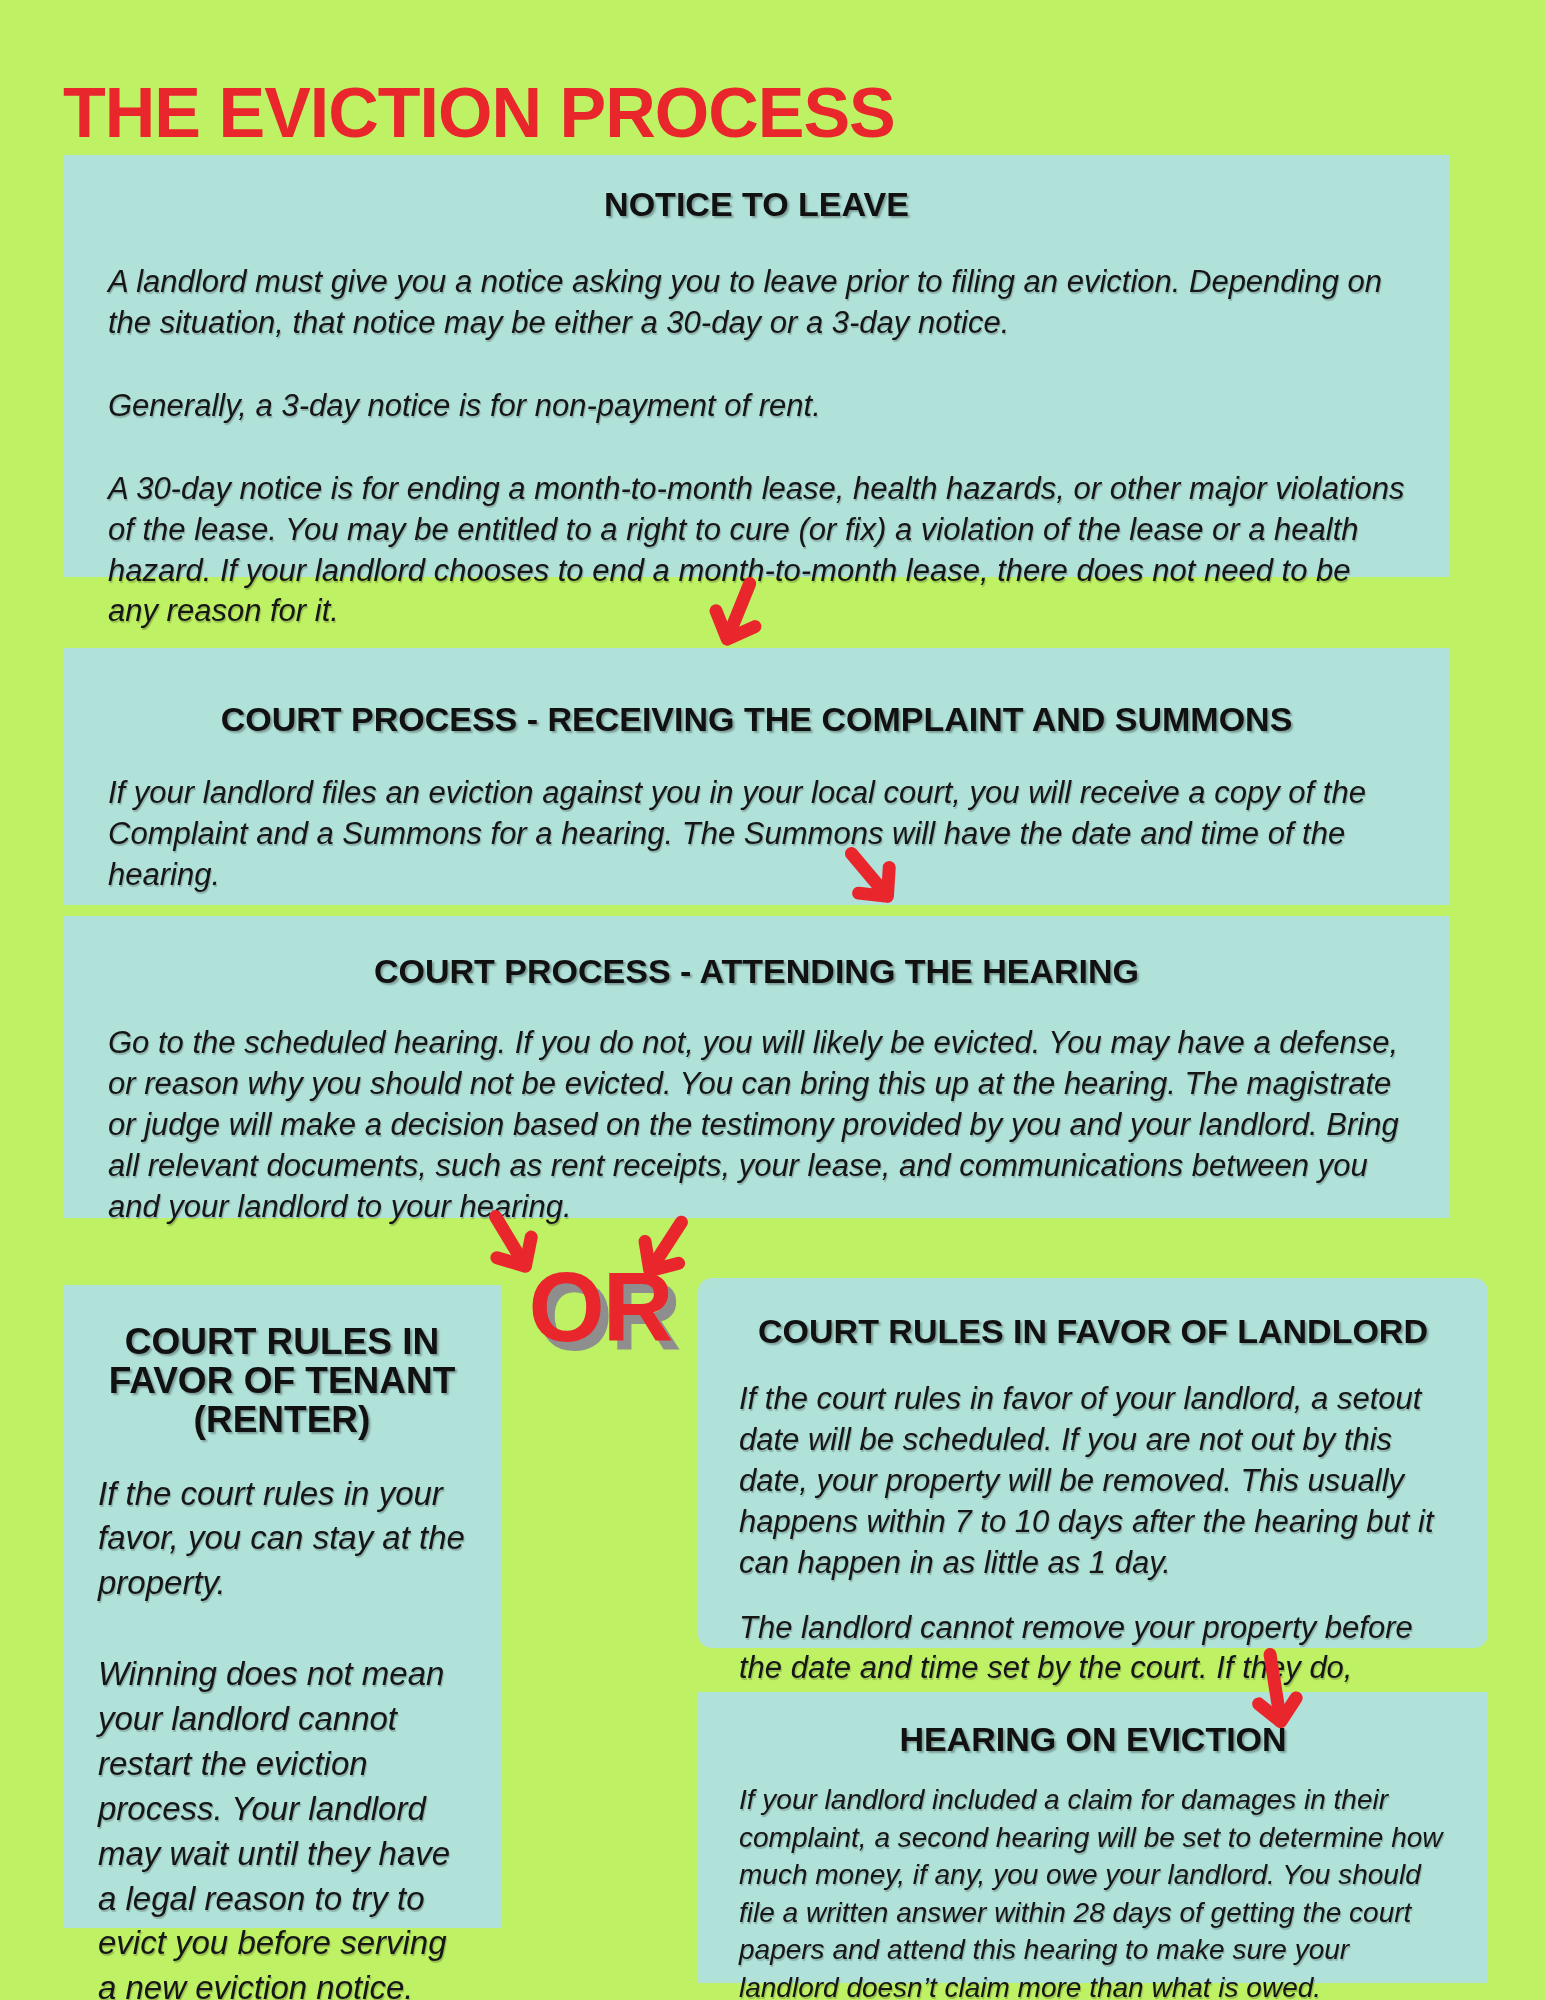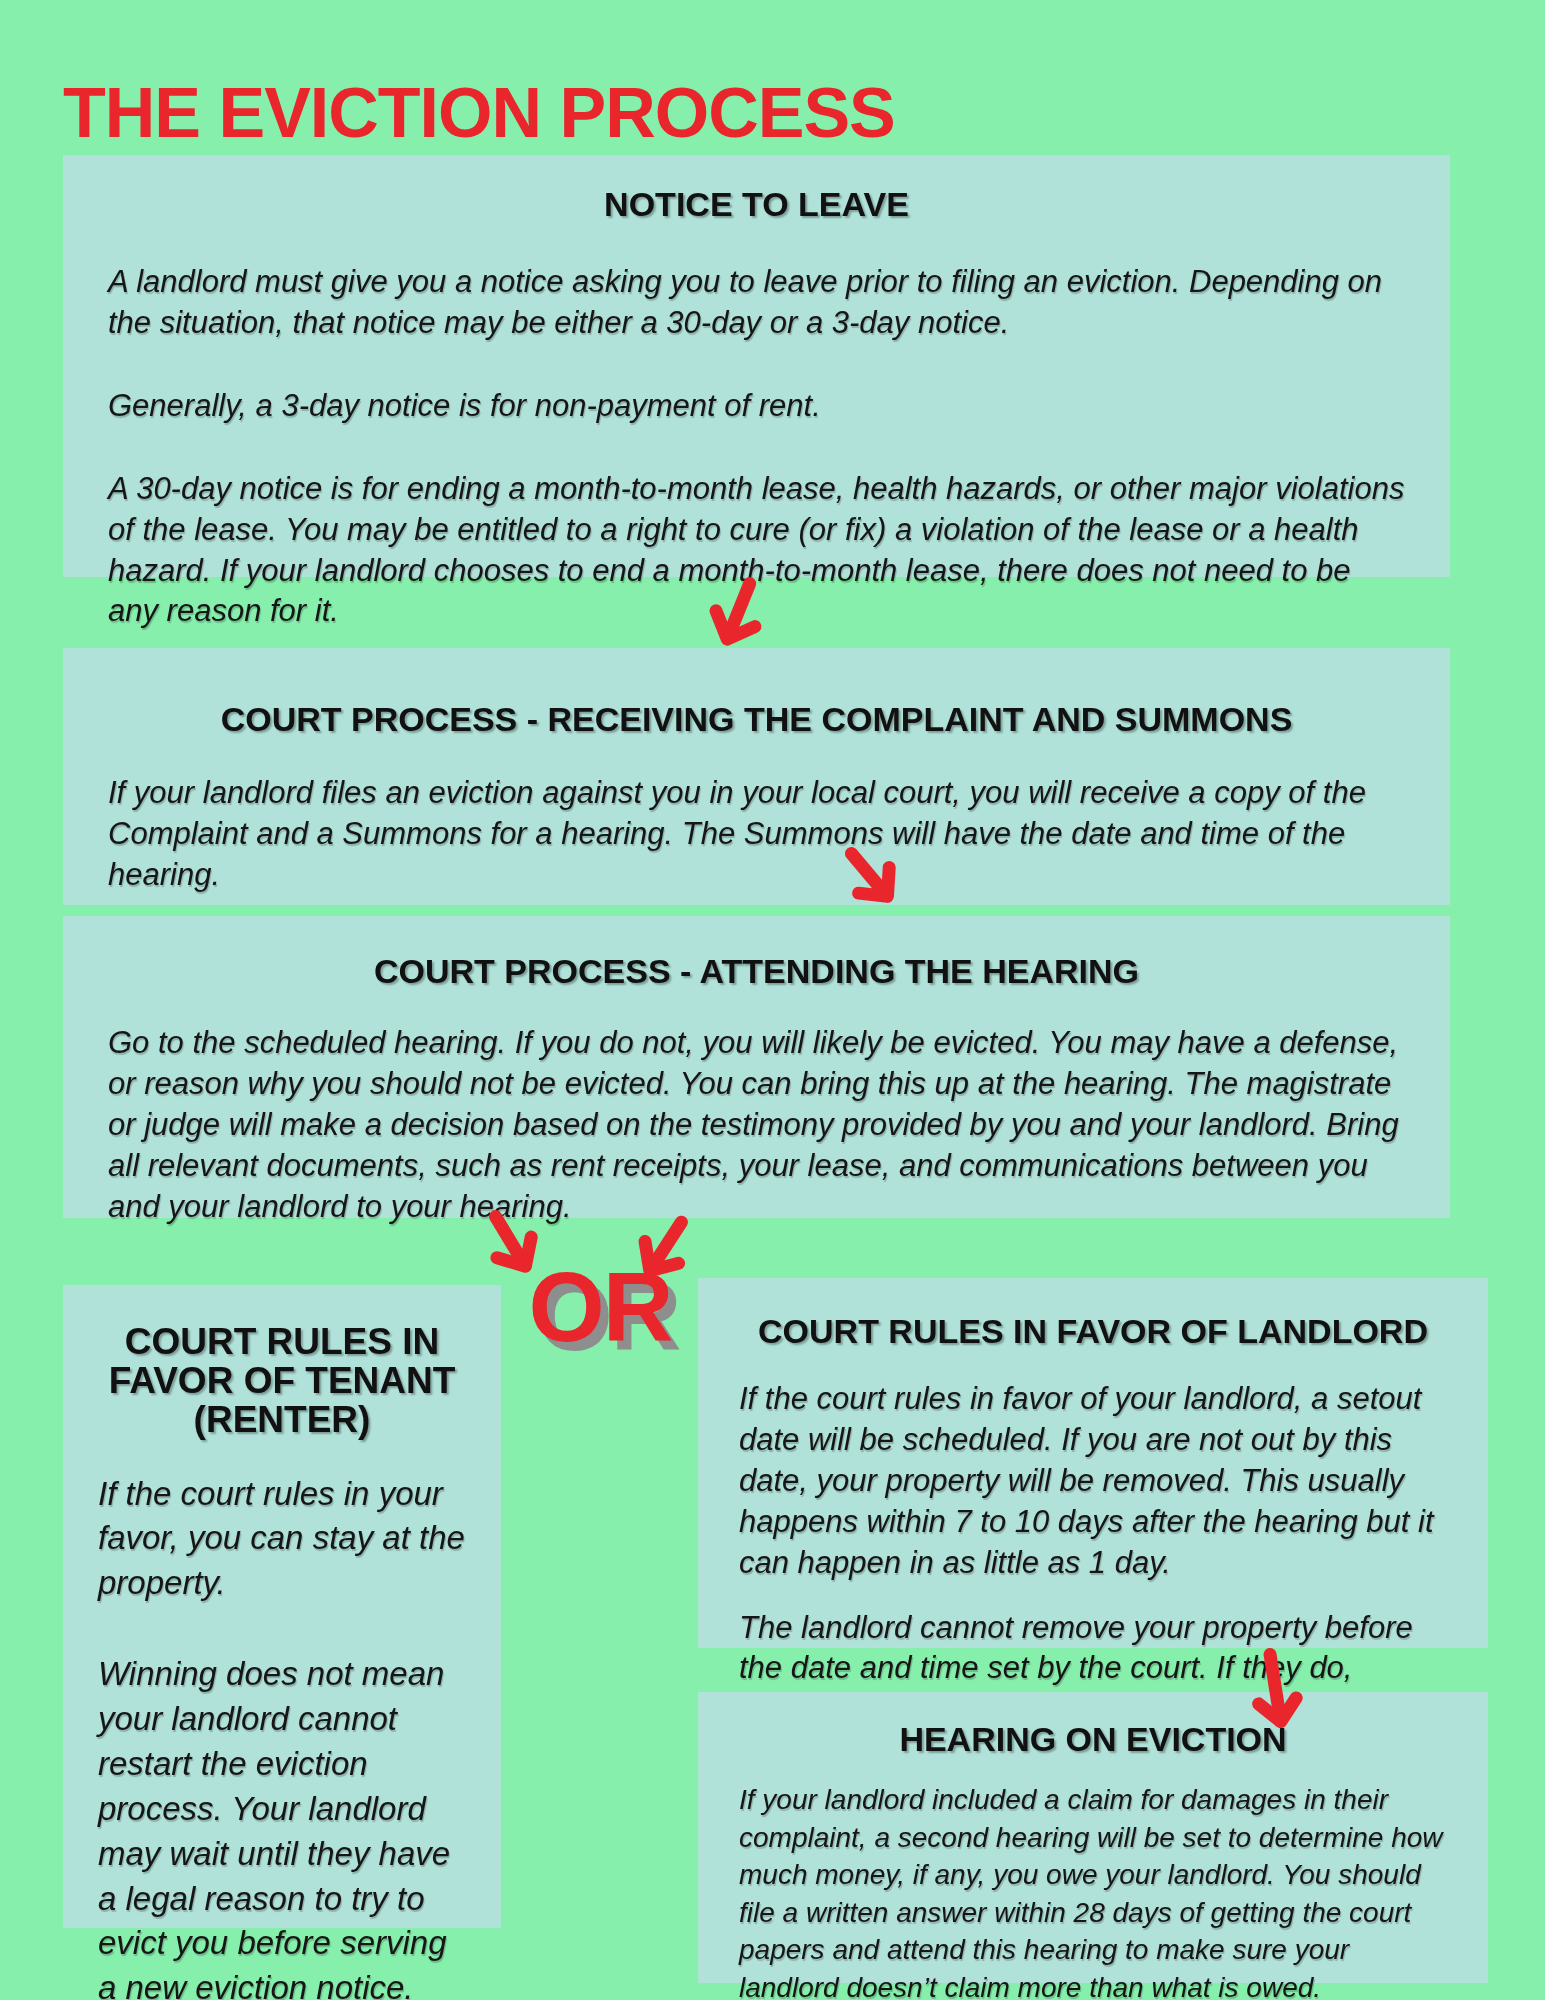--- a/index.html
+++ b/index.html
@@ -1,20 +1,20 @@
 <!DOCTYPE html>
 <html><head>
 <meta charset="utf-8">
 <style>
   html,body{margin:0;padding:0;background:#ffffff;}
   .page{
     position:relative;
     width:1545px;
     height:2000px;
-    background:#86efac;
+    background:#bef264;
     font-family:"Liberation Sans", sans-serif;
     color:#141414;
     overflow:hidden;
   }
   .title{
     position:absolute;
     left:63px; top:26px;
     font-size:70px;
     font-weight:bold;
     letter-spacing:-1px;
@@ -45,21 +45,21 @@
   .box-notice{left:63px; top:155px; width:1387px; height:422px; padding:22px 32px;}
   .box-notice h2{margin-bottom:38px;}
   .box-notice p{margin-bottom:42px;}
   .box-complaint{left:63px; top:648px; width:1387px; height:257px; padding:44px 32px;}
   .box-complaint h2{margin-bottom:34px;}
   .box-hearing{left:63px; top:916px; width:1387px; height:302px; padding:28px 32px;}
   .box-hearing h2{margin-bottom:32px;}
   .box-tenant{left:63px; top:1285px; width:438px; height:643px; padding:30px 22px;}
   .box-tenant h2{font-size:37px; line-height:1.05; margin-bottom:32px;}
   .box-tenant p{font-size:33px; line-height:1.36; margin-bottom:46px;}
-  .box-landlord{left:698px; top:1278px; width:790px; height:370px; padding:26px 28px;}
+  .box-landlord{left:698px; top:1278px; width:790px; height:370px; padding:26px 28px;border-radius:14px;}
   .box-landlord h2{margin-bottom:28px;}
   .box-landlord p{margin-bottom:24px;}
   .box-damages{left:698px; top:1692px; width:790px; height:291px; padding:20px 28px;}
   .box-damages h2{margin-bottom:22px;}
   .box-damages p{font-size:28px; line-height:1.34;}
   .or-label{
     position:absolute;
     left:500px; top:1258px; width:200px;
     text-align:center;
     font-size:98px;

